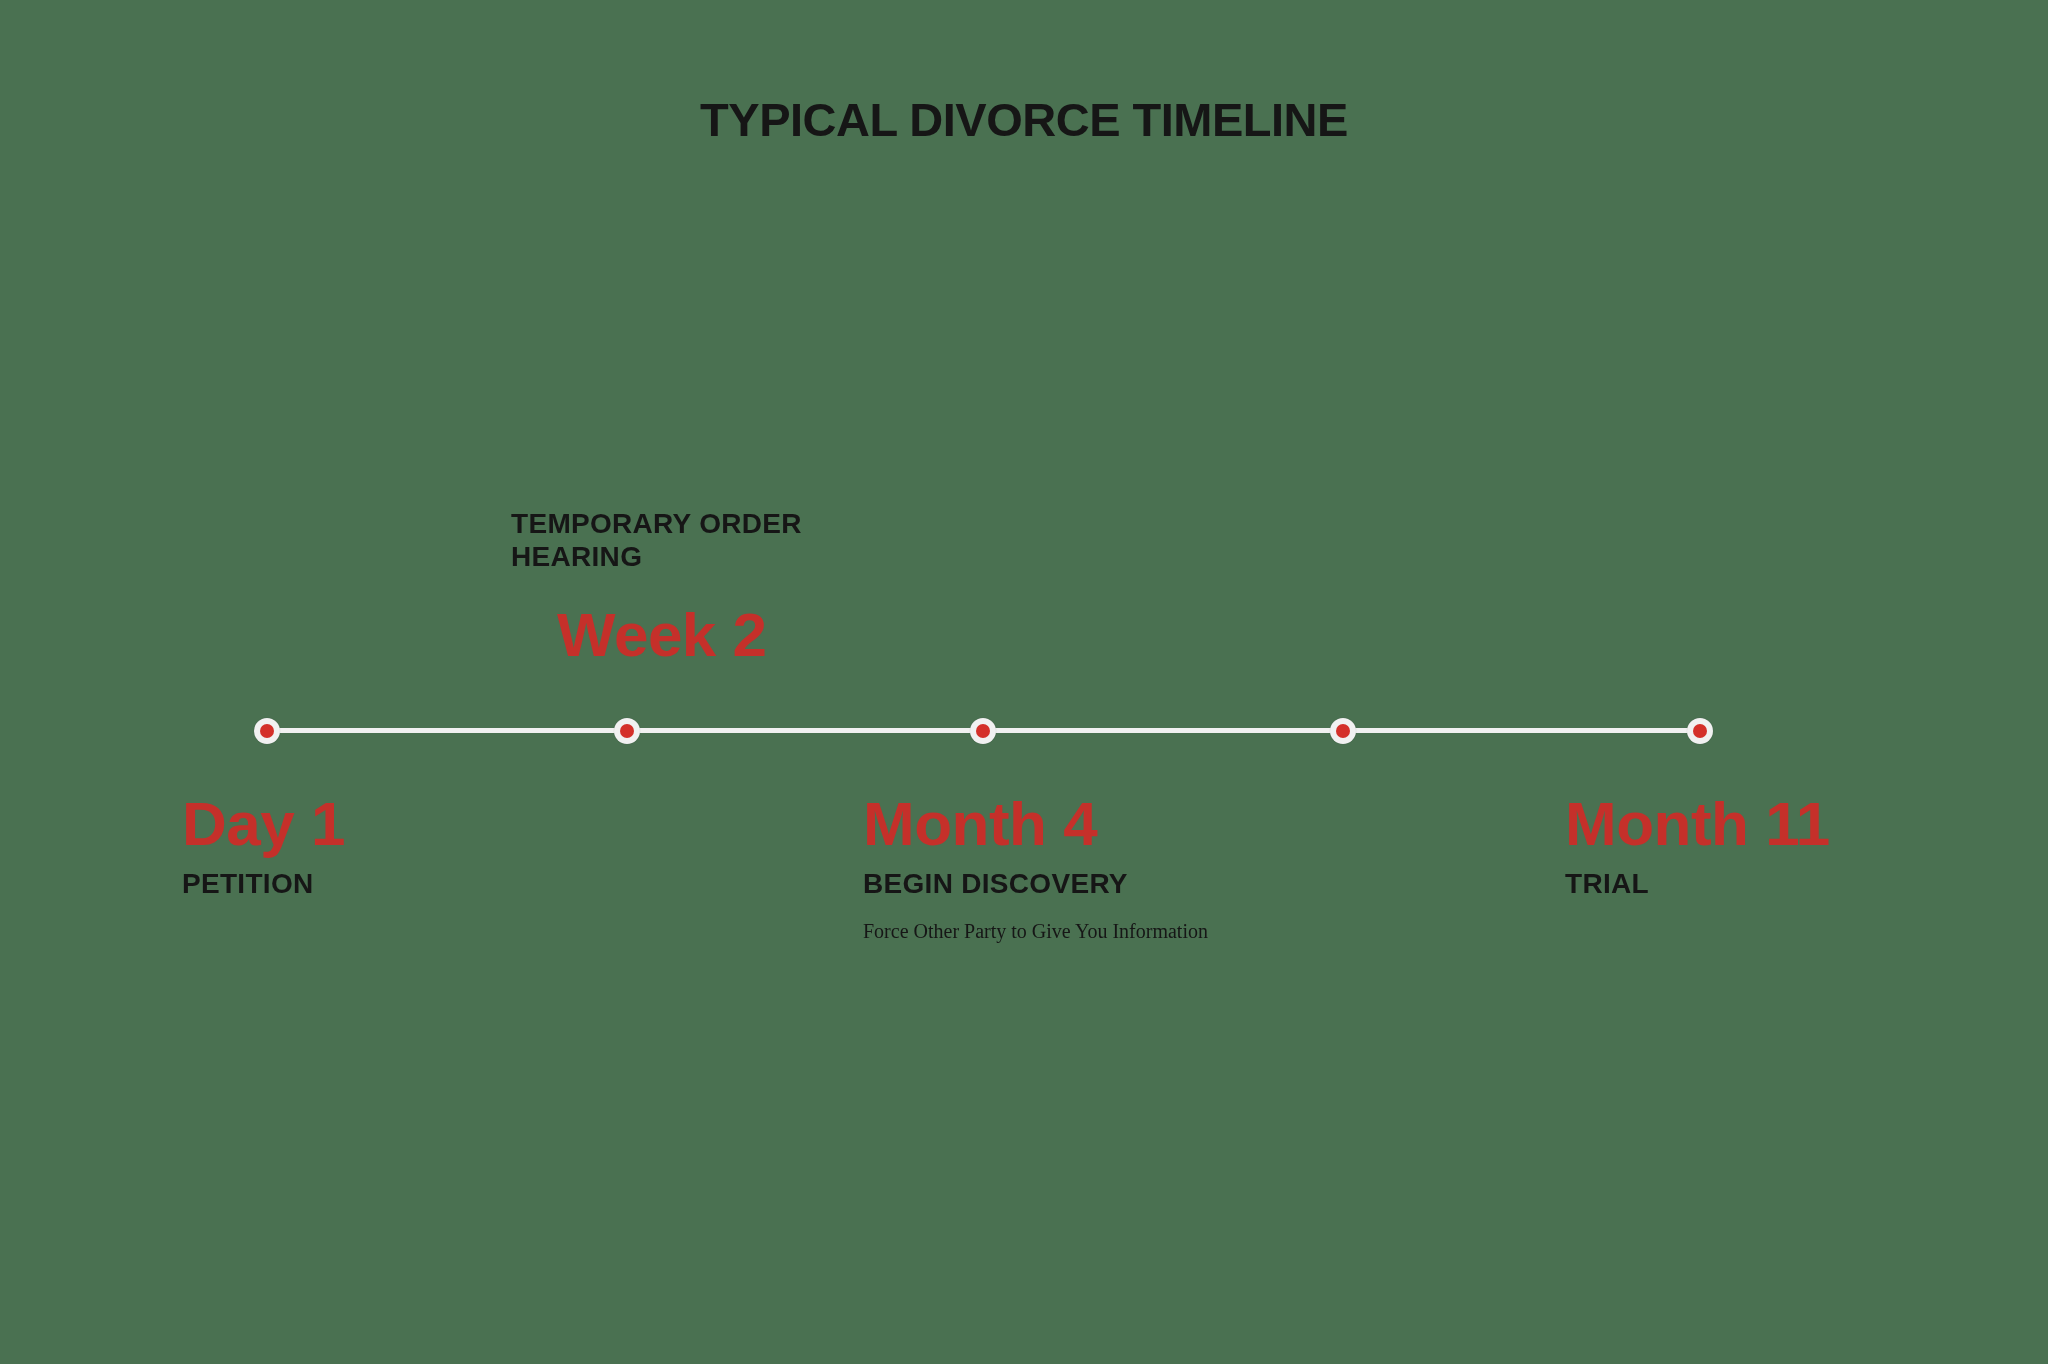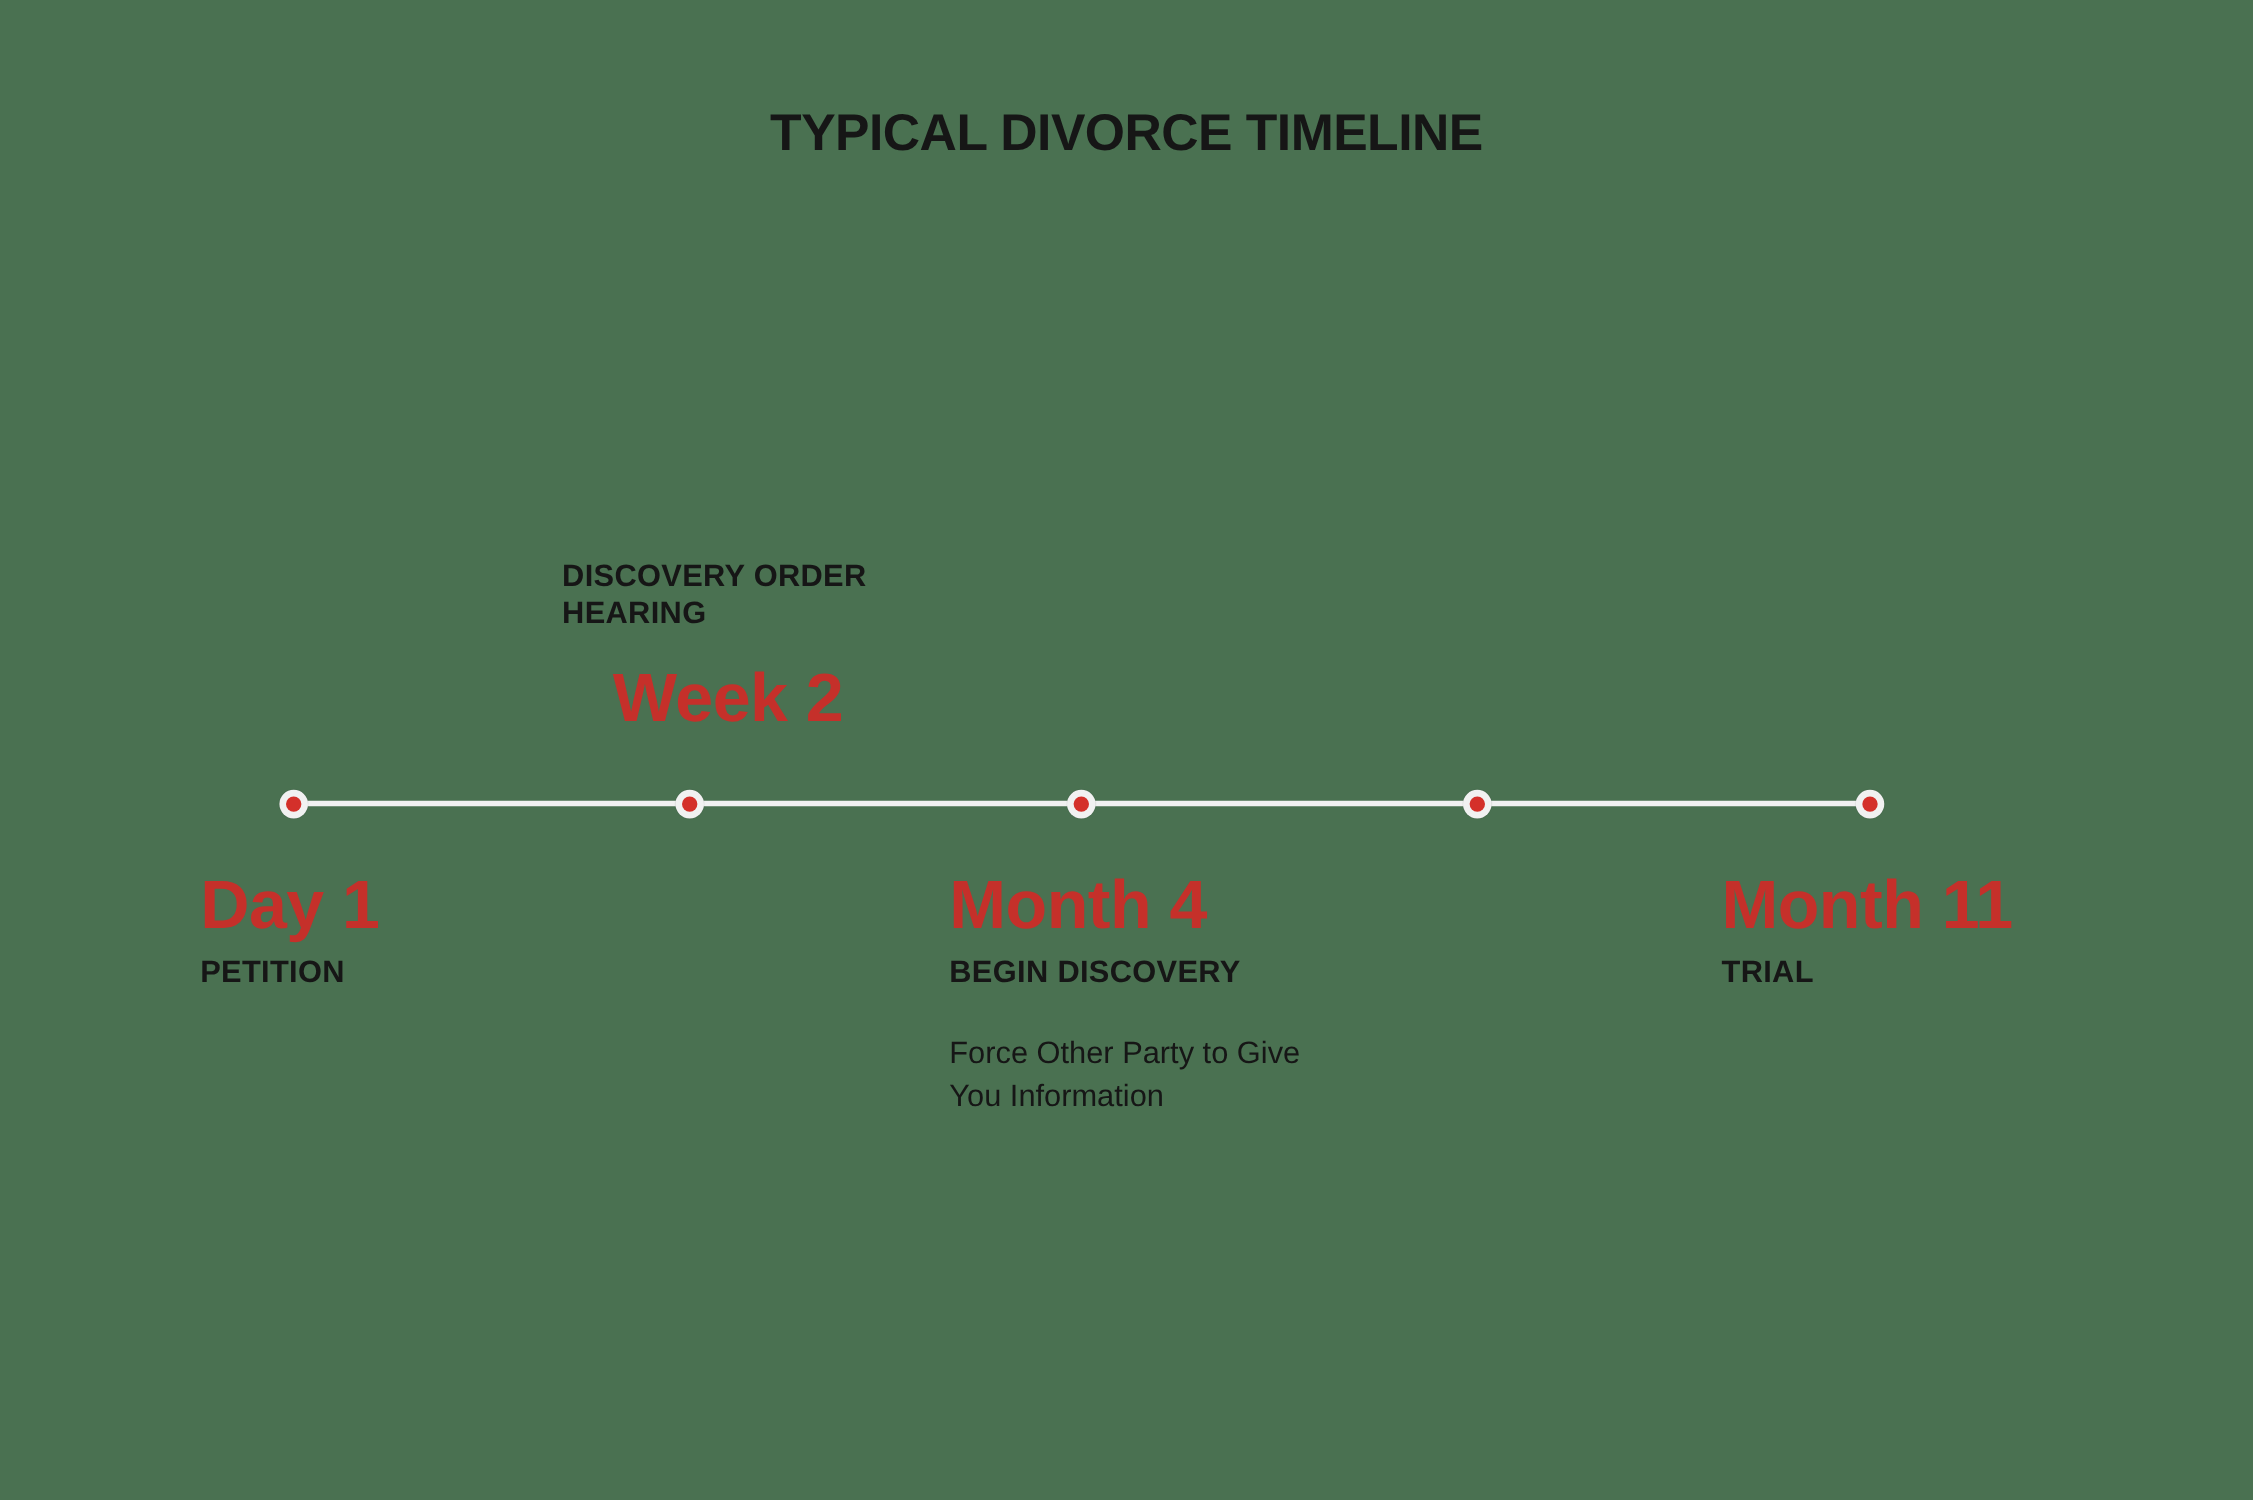--- a/index.html
+++ b/index.html
@@ -69,26 +69,27 @@
   .group.above .time{margin-top:30px;margin-left:46px;}
   .label{
     font-size:28px;
     line-height:1.2;
     font-weight:700;
     color:var(--ink);
     letter-spacing:0.3px;
     max-width:330px;
   }
   .desc{
-    margin-top:36px;
+    margin-top:16px;
     width:350px;
-    font-size:28px;
+    font-size:20px;
     line-height:1.4;
     font-weight:400;
     color:var(--ink);
+    font-family:Liberation Serif, serif;
   }
 </style>
 </head>
 <body>
 
 <div class="canvas">
 
   <h1 class="title">TYPICAL DIVORCE TIMELINE</h1>
 
   <div class="tl-line"></div>
@@ -108,21 +109,21 @@
   <div class="node" style="left:1687px;">
       <div class="node-dot"></div>
     </div>
 
   <div class="group below" style="left:182px;">
     <div class="time">Day 1</div>
     <div class="label">PETITION</div>
   </div>
 
   <div class="group above" style="left:511px;">
-    <div class="label">DISCOVERY ORDER HEARING</div>
+    <div class="label">TEMPORARY ORDER HEARING</div>
     <div class="time">Week 2</div>
   </div>
 
   <div class="group below" style="left:863px;">
     <div class="time">Month 4</div>
     <div class="label">BEGIN DISCOVERY</div>
     <div class="desc">Force Other Party to Give You Information</div>
   </div>
 
 

